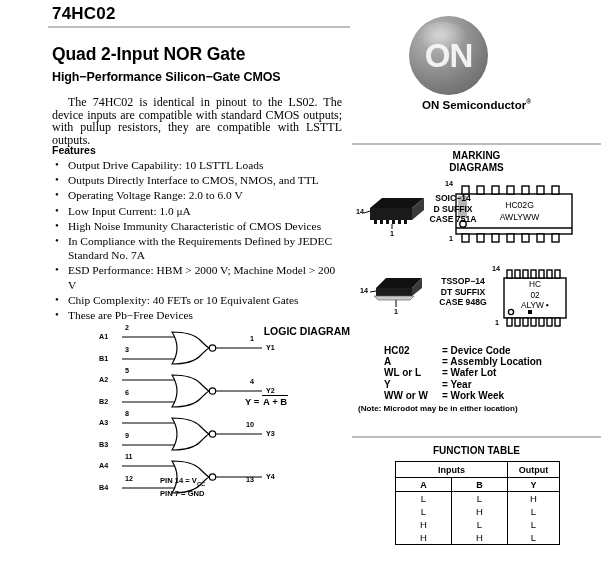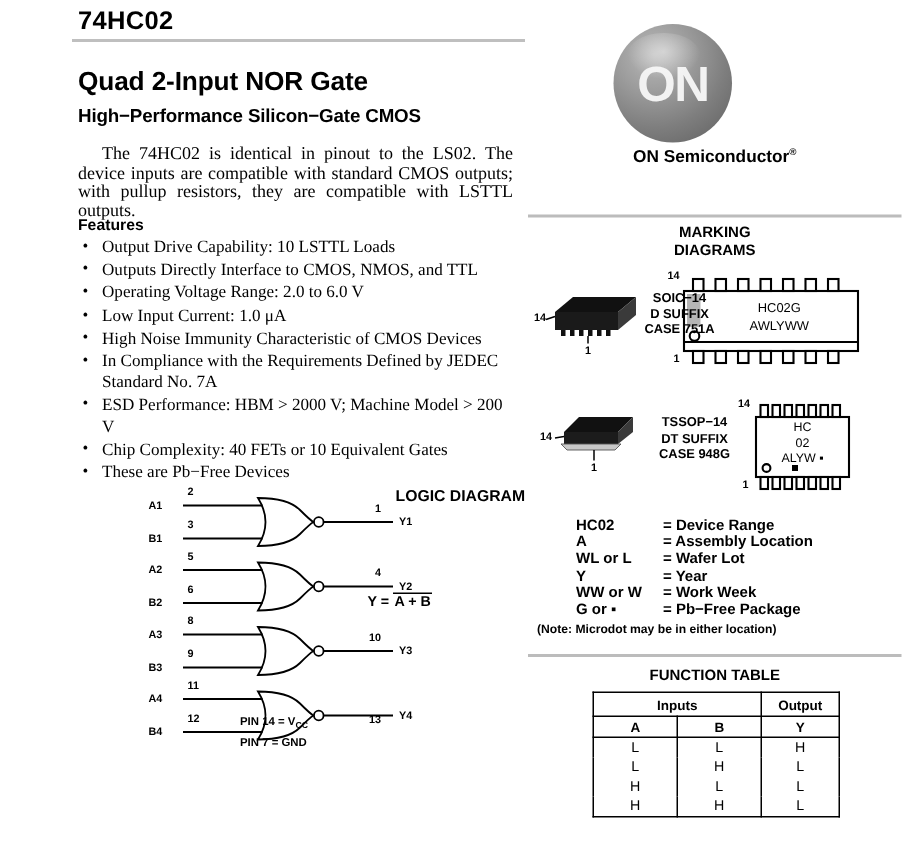--- a/index.html
+++ b/index.html
@@ -289,41 +289,37 @@
         <div>02</div>
         <div>ALYW ▪</div>
       </div>
     </div>
 
     <div class="legend">
       <table>
         <tbody>
             <tr>
           <td class="k">HC02</td>
-          <td class="d">= Device Range</td>
+          <td class="d">= Device Code</td>
         </tr>
         <tr>
           <td class="k">A</td>
           <td class="d">= Assembly Location</td>
         </tr>
         <tr>
           <td class="k">WL or L</td>
           <td class="d">= Wafer Lot</td>
         </tr>
         <tr>
           <td class="k">Y</td>
           <td class="d">= Year</td>
         </tr>
         <tr>
           <td class="k">WW or W</td>
           <td class="d">= Work Week</td>
-        </tr>
-        <tr>
-          <td class="k">G or ▪</td>
-          <td class="d">= Pb−Free Package</td>
         </tr>
       </tbody>
         </table>
       <div class="note" style="margin-left:-26px;">(Note: Microdot may be in either location)</div>
     </div>
 
     <div class="divider d2"></div>
 
     <div class="ft-h">FUNCTION TABLE</div>
 

